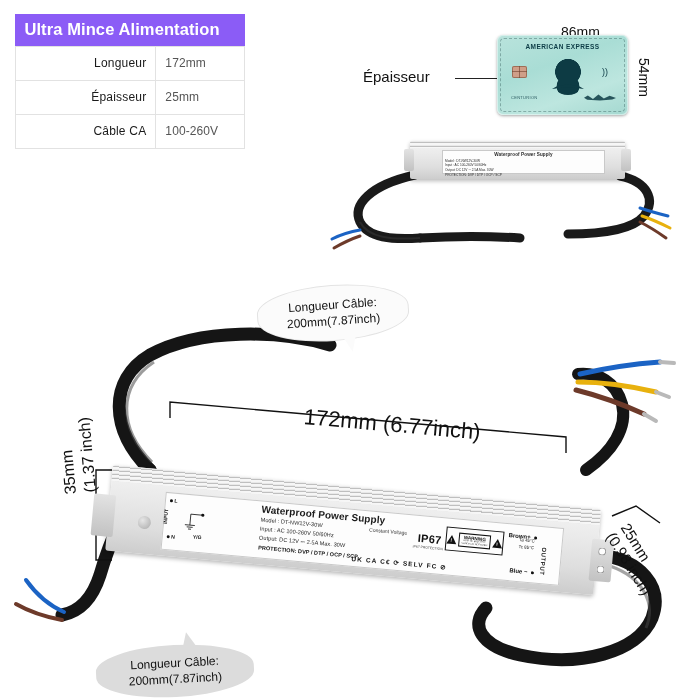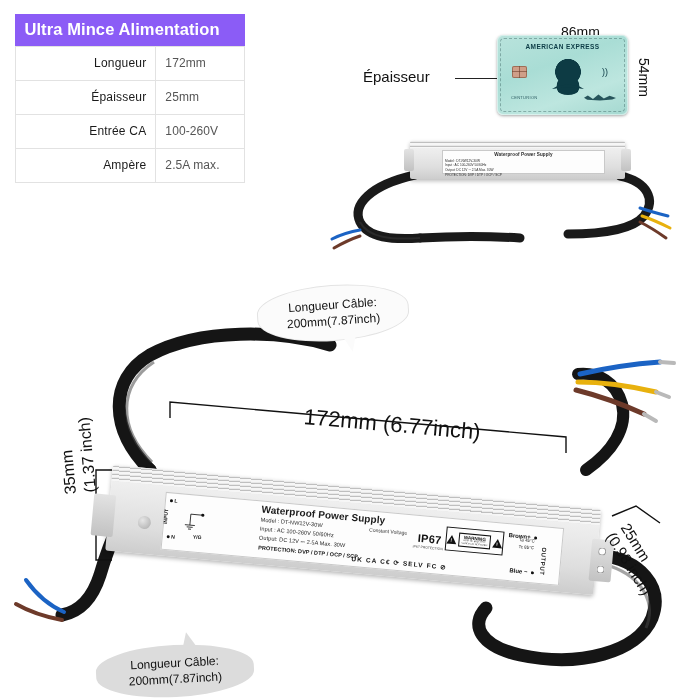--- a/index.html
+++ b/index.html
@@ -450,26 +450,22 @@
     <tbody>
       <tr>
         <td class="spec-key">Longueur</td>
         <td class="spec-val">172mm</td>
       </tr>
       <tr>
         <td class="spec-key">Épaisseur</td>
         <td class="spec-val">25mm</td>
       </tr>
       <tr>
-        <td class="spec-key">Entrée CA</td>
+        <td class="spec-key">Câble CA</td>
         <td class="spec-val">100-260V</td>
-      </tr>
-      <tr>
-        <td class="spec-key">Ampère</td>
-        <td class="spec-val">2.5A max.</td>
       </tr>
     </tbody>
   </table>
 </div>
 
 <div class="dim-text" style="left:561px; top:24px; font-size:14px;">86mm</div>
 
 <div class="dim-text" style="left:636px; top:58px; font-size:14px; writing-mode:vertical-rl;">54mm</div>
 
 <div class="dim-text" style="left:363px; top:68px; font-size:15px;">Épaisseur</div>

